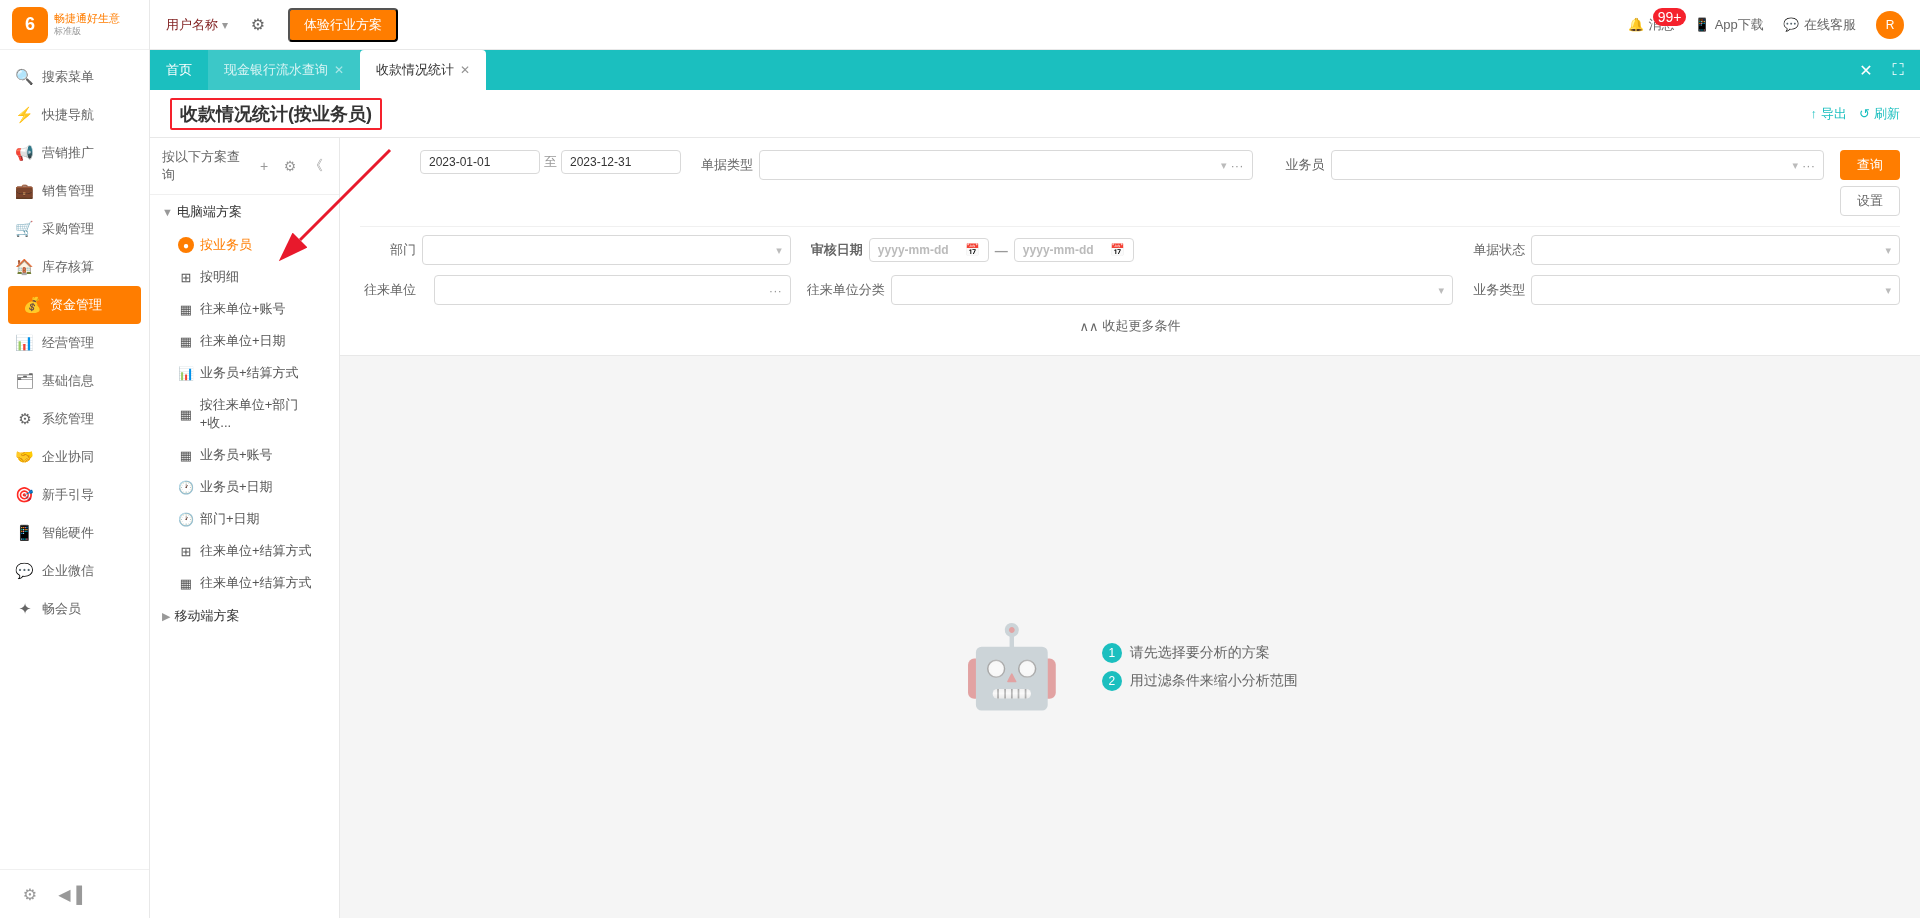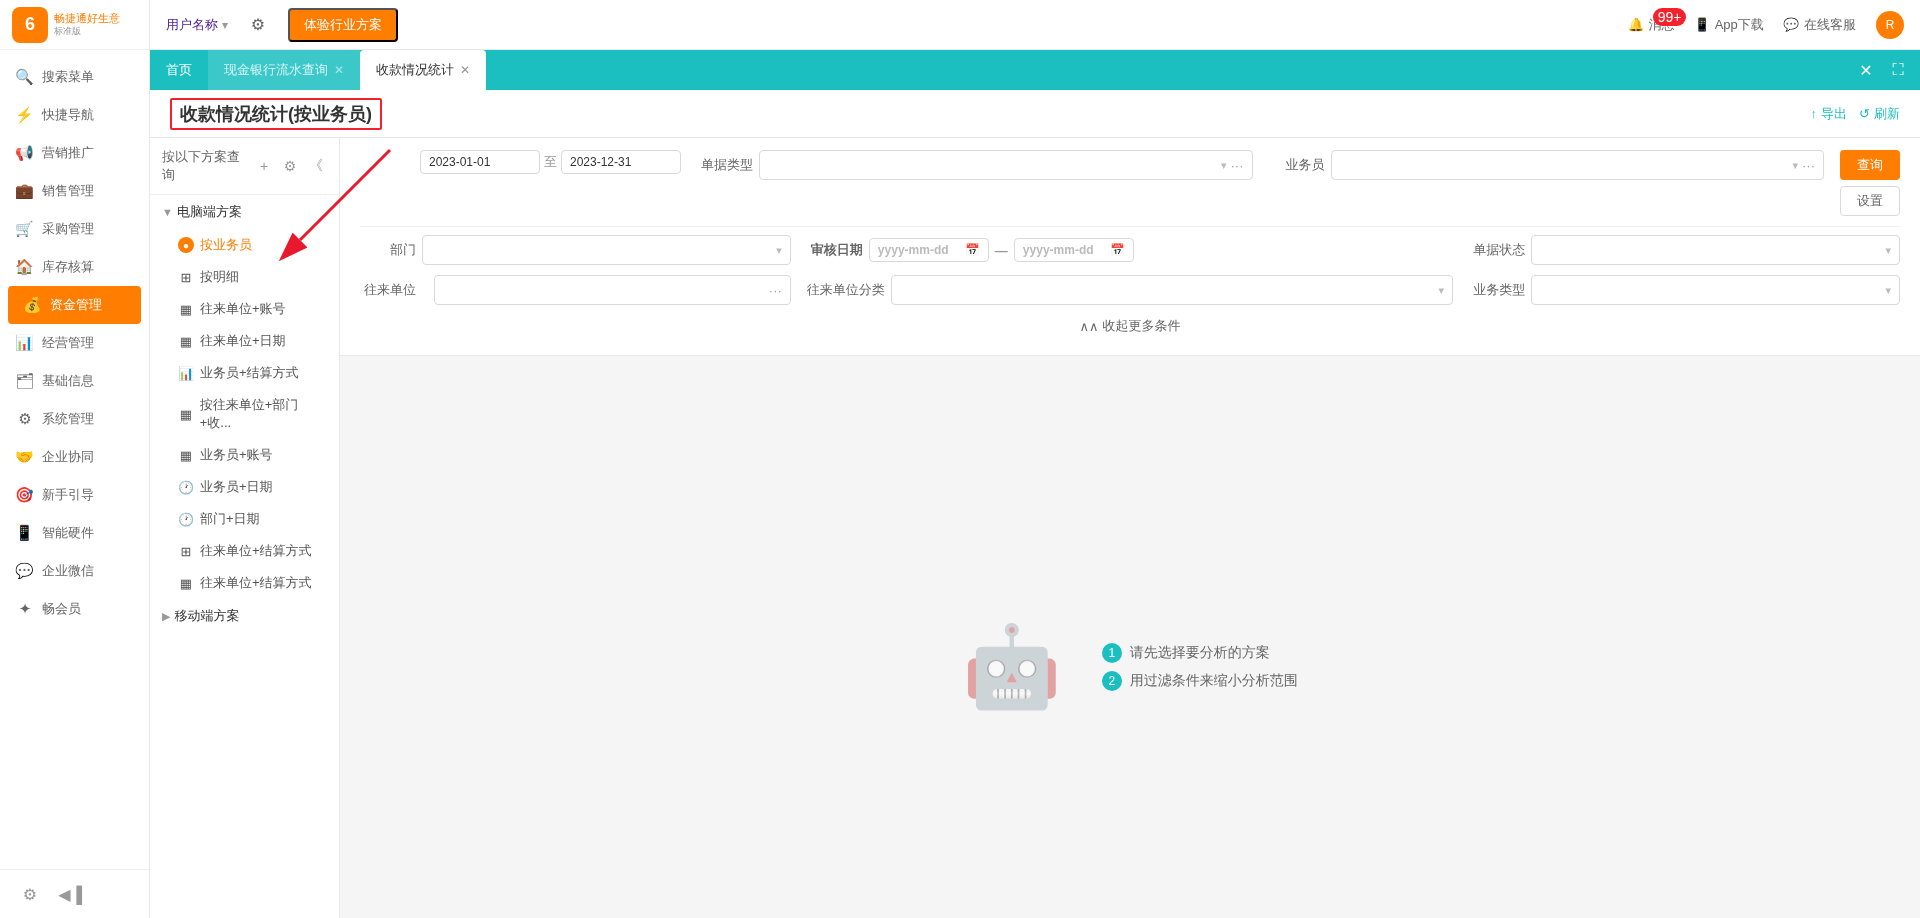--- a/index.html
+++ b/index.html
@@ -219,21 +219,21 @@
   <div class="sidebar-footer">
     <div class="sidebar-footer-btn">⚙</div>
     <div class="sidebar-footer-btn">◀▐</div>
   </div>
 </div>
 
 <div class="main">
 
   <div class="topbar">
     <div class="topbar-user">
-      <span style="color:#4c1d95;font-size:13px;text-align:center;">用户名称</span>
+      <span style="color:#7f1d1d;font-size:13px;text-align:center;">用户名称</span>
       <span class="topbar-dropdown">▾</span>
     </div>
     <div class="topbar-gear">⚙</div>
     <button class="topbar-trial">体验行业方案</button>
     <div class="topbar-spacer"></div>
     <div class="topbar-actions">
       <div class="topbar-action-item">
         <span>🔔</span>
         <span>消息</span>
         <span class="badge">99+</span>

